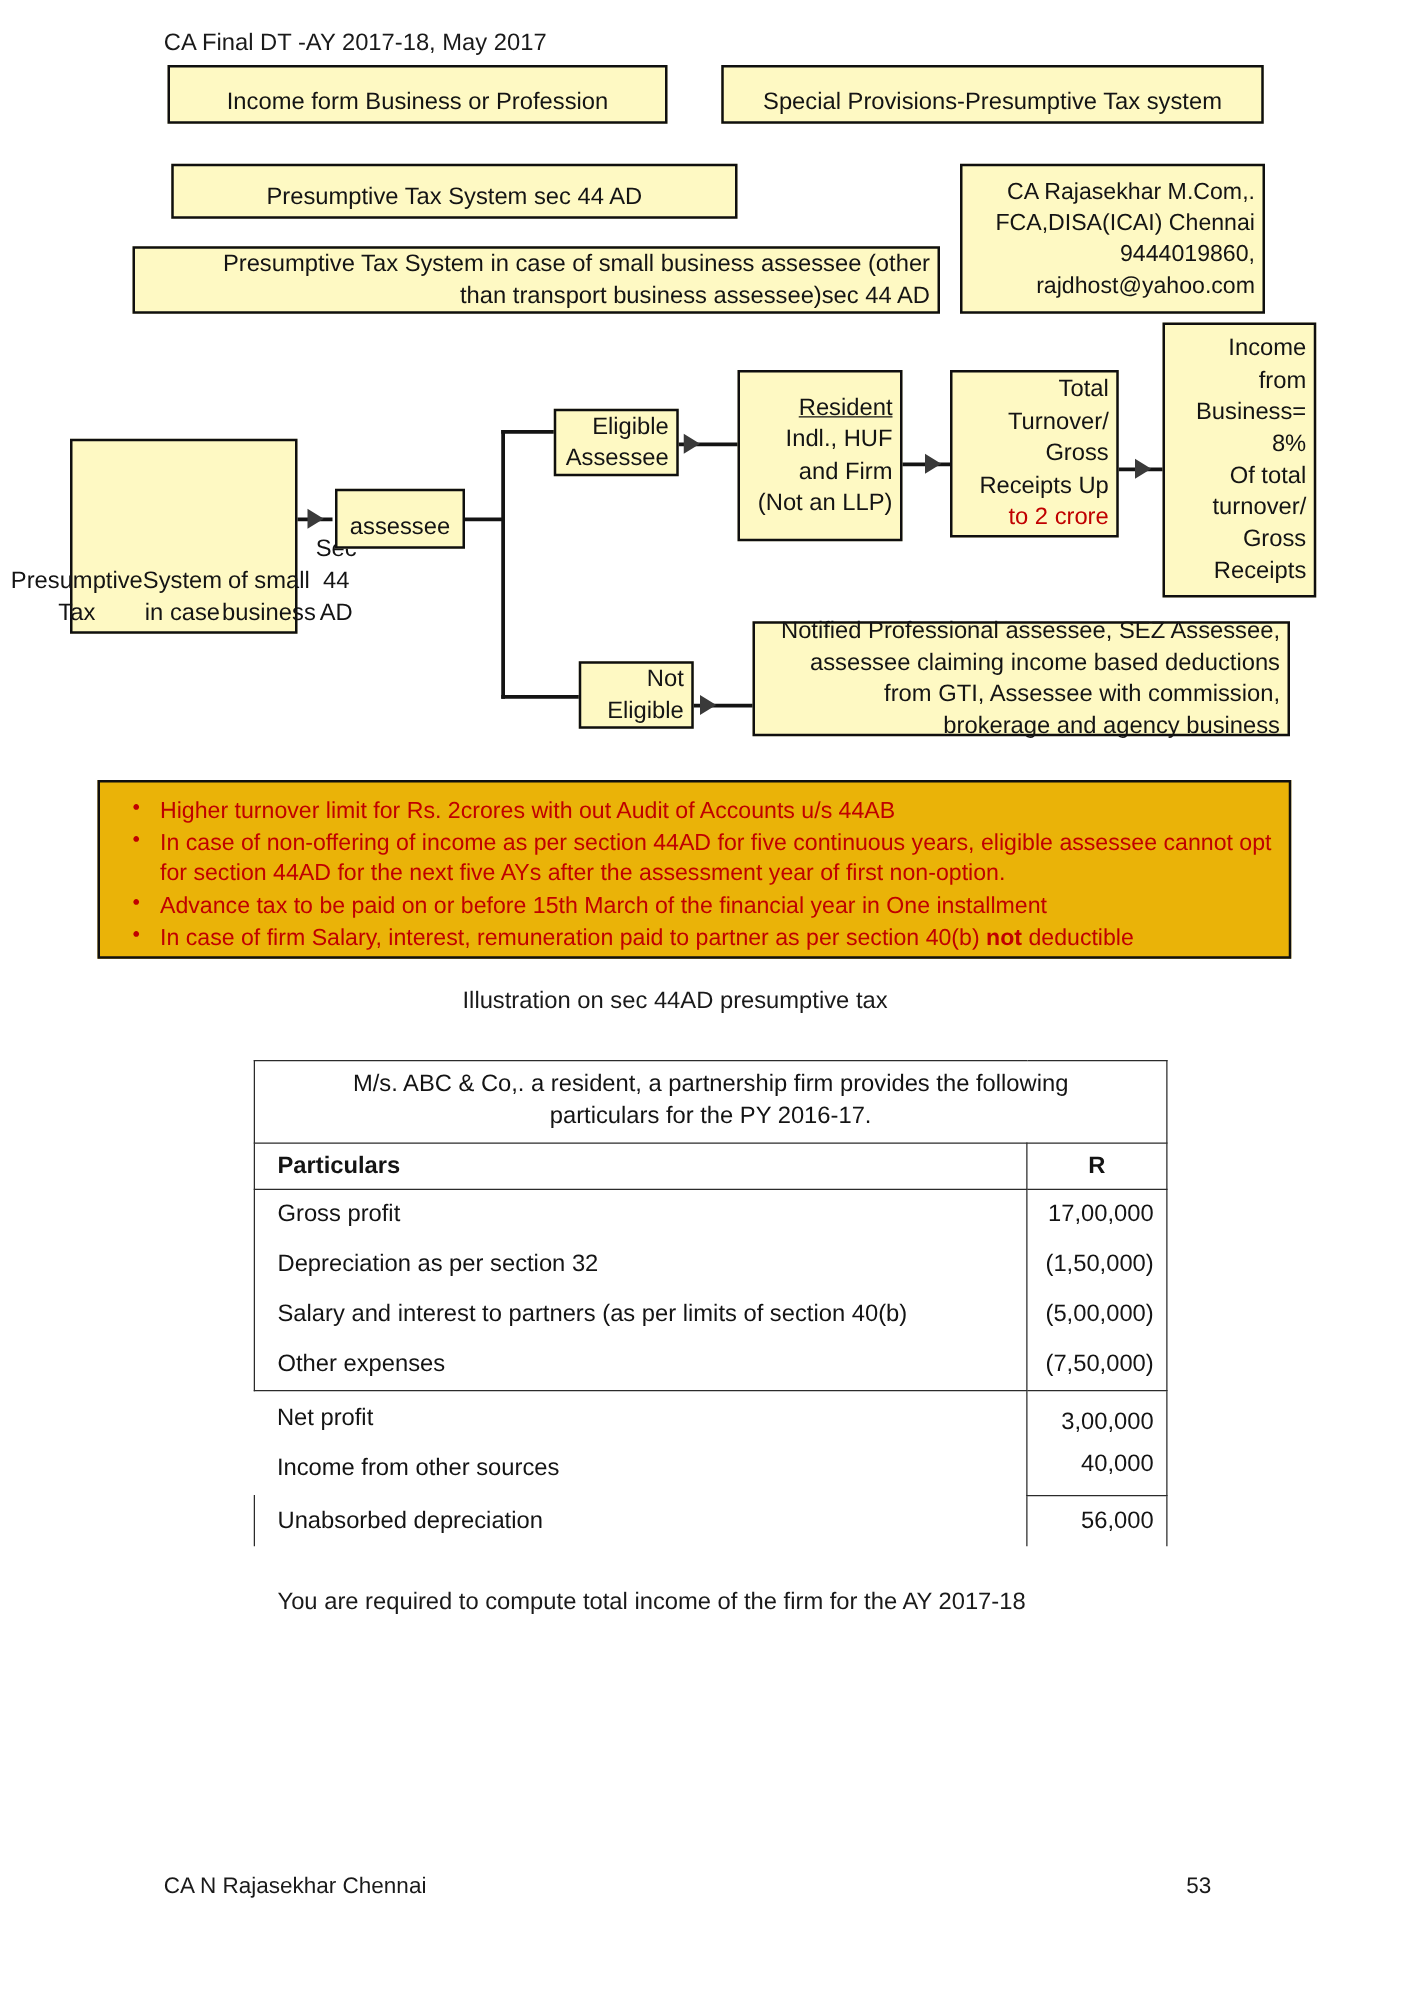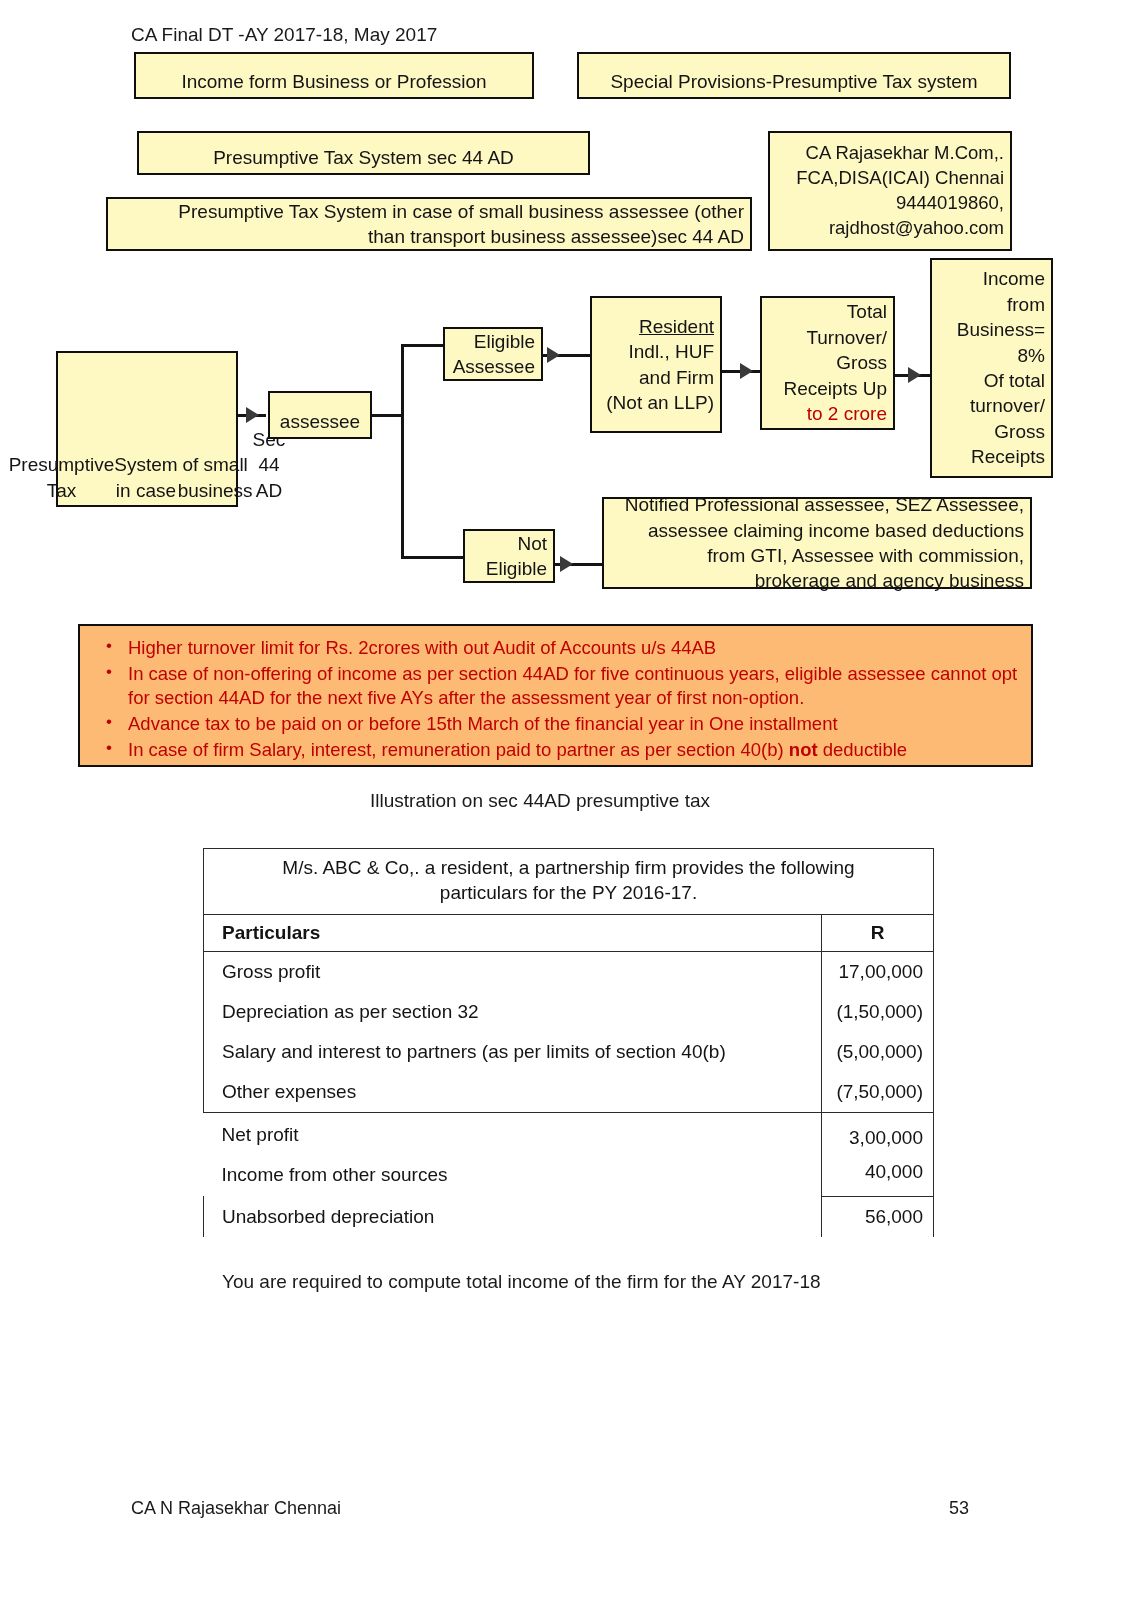--- a/index.html
+++ b/index.html
@@ -54,21 +54,21 @@
     border-left: 13px solid #3a3a3a;
   }
 
   .red { color: #c00000; }
   .u { text-decoration: underline; }
 
   
   .notes {
     position: absolute;
     border: 2.5px solid #0f0f0f;
-    background: #fdba74;
+    background: #eab308;
     padding: 10px 2px 10px 10px;
   }
   .notes ul {
     margin: 0; padding: 0 0 0 38px;
     list-style: none;
   }
   .notes li {
     position: relative;
     color: #c00000;
     font-size: 18.5px;

